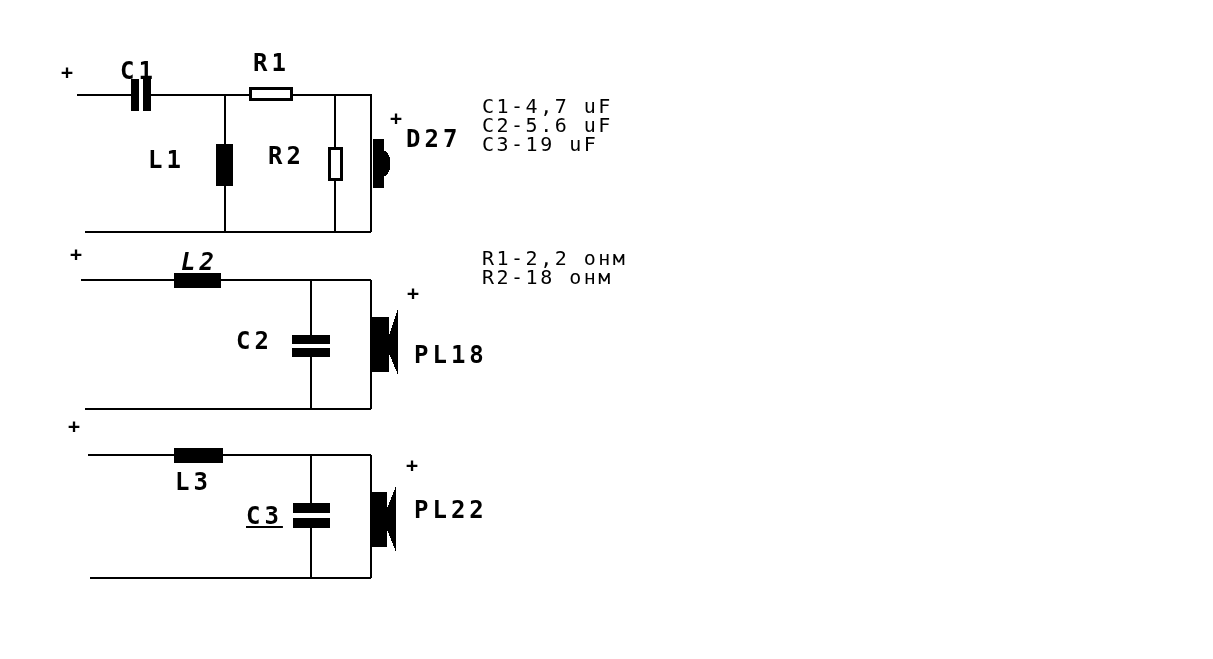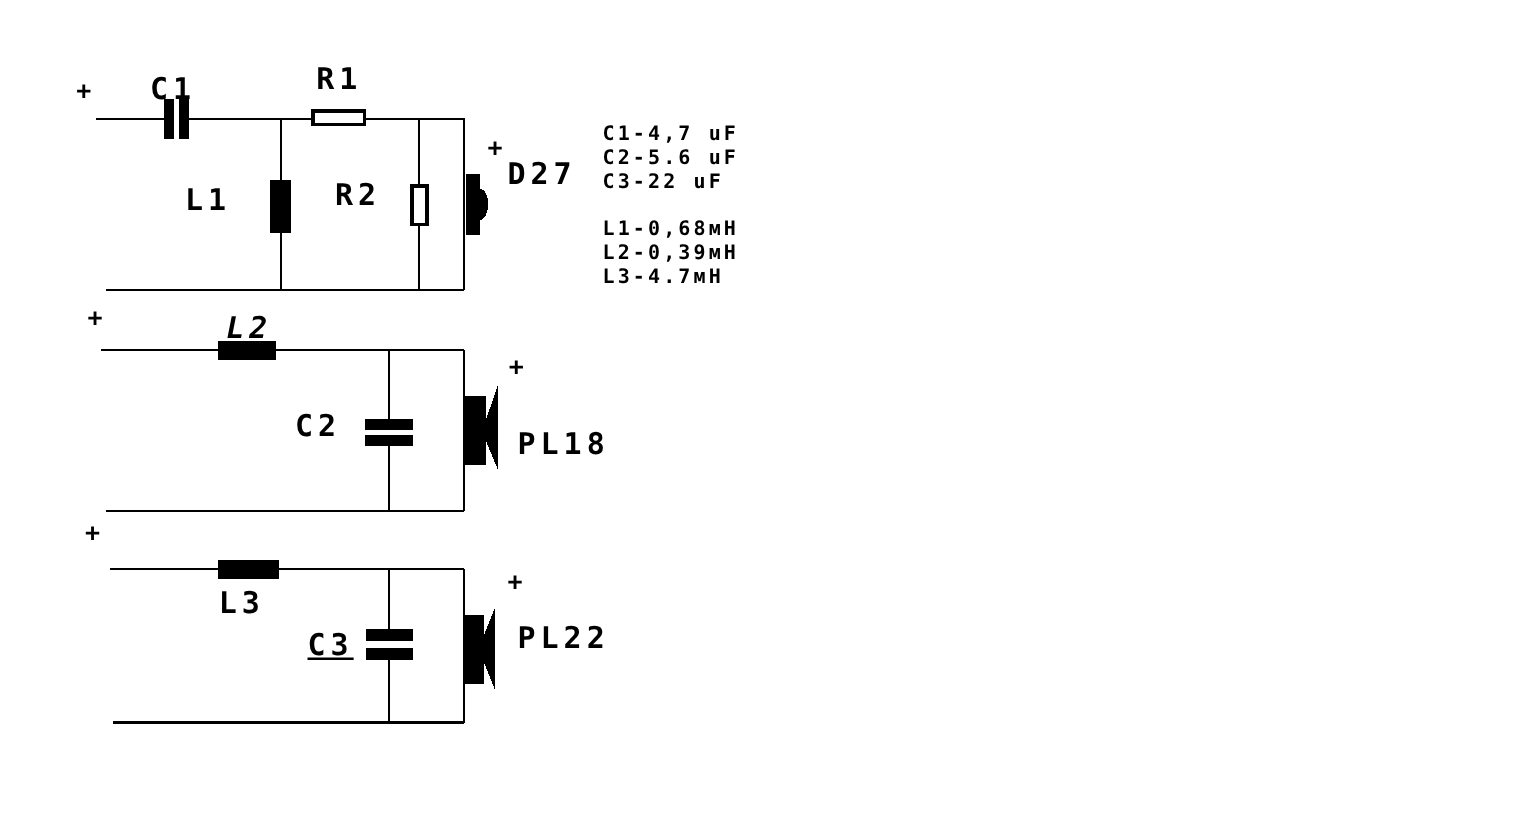--- a/index.html
+++ b/index.html
@@ -27,22 +27,22 @@
   .plus {
     position: absolute;
     font-weight: bold;
     font-size: 20px;
     line-height: 20px;
     letter-spacing: 0;
   }
   .legend-block {
     position: absolute;
     left: 482px;
-    font-weight: bold;
-    font-size: 16px;
+    font-weight: normal;
+    font-size: 20px;
     line-height: 19px;
     letter-spacing: 2.5px;
     white-space: nowrap;
   }
   .legend-caps      { top: 97px;  }
   .legend-inductors { top: 173px; }
   .legend-resistors { top: 249px; }
 
   
   .lbl-c1  { left: 120px; top: 61px;  }
@@ -152,21 +152,20 @@
   <span class="lbl lbl-l2">L2</span>
   <span class="lbl lbl-c2">C2</span>
   <span class="lbl lbl-pl18">PL18</span>
   <span class="lbl lbl-l3">L3</span>
   <span class="lbl lbl-c3">C3</span>
   <span class="lbl lbl-pl22">PL22</span>
 
   <div class="legend-block legend-caps">
     <div>C1-4,7 uF</div>
     <div>C2-5.6 uF</div>
-    <div>C3-22 uF</div>
+    <div>C3-19 uF</div>
   </div>
-  <div class="legend-block legend-inductors">
-    <div>L1-0,68мН</div>
-    <div>L2-0,39мН</div>
-    <div>L3-4.7мН</div>
+  <div class="legend-block legend-resistors">
+    <div>R1-2,2 онм</div>
+    <div>R2-18 онм</div>
   </div>
 
 </div>
 
 </body></html>

